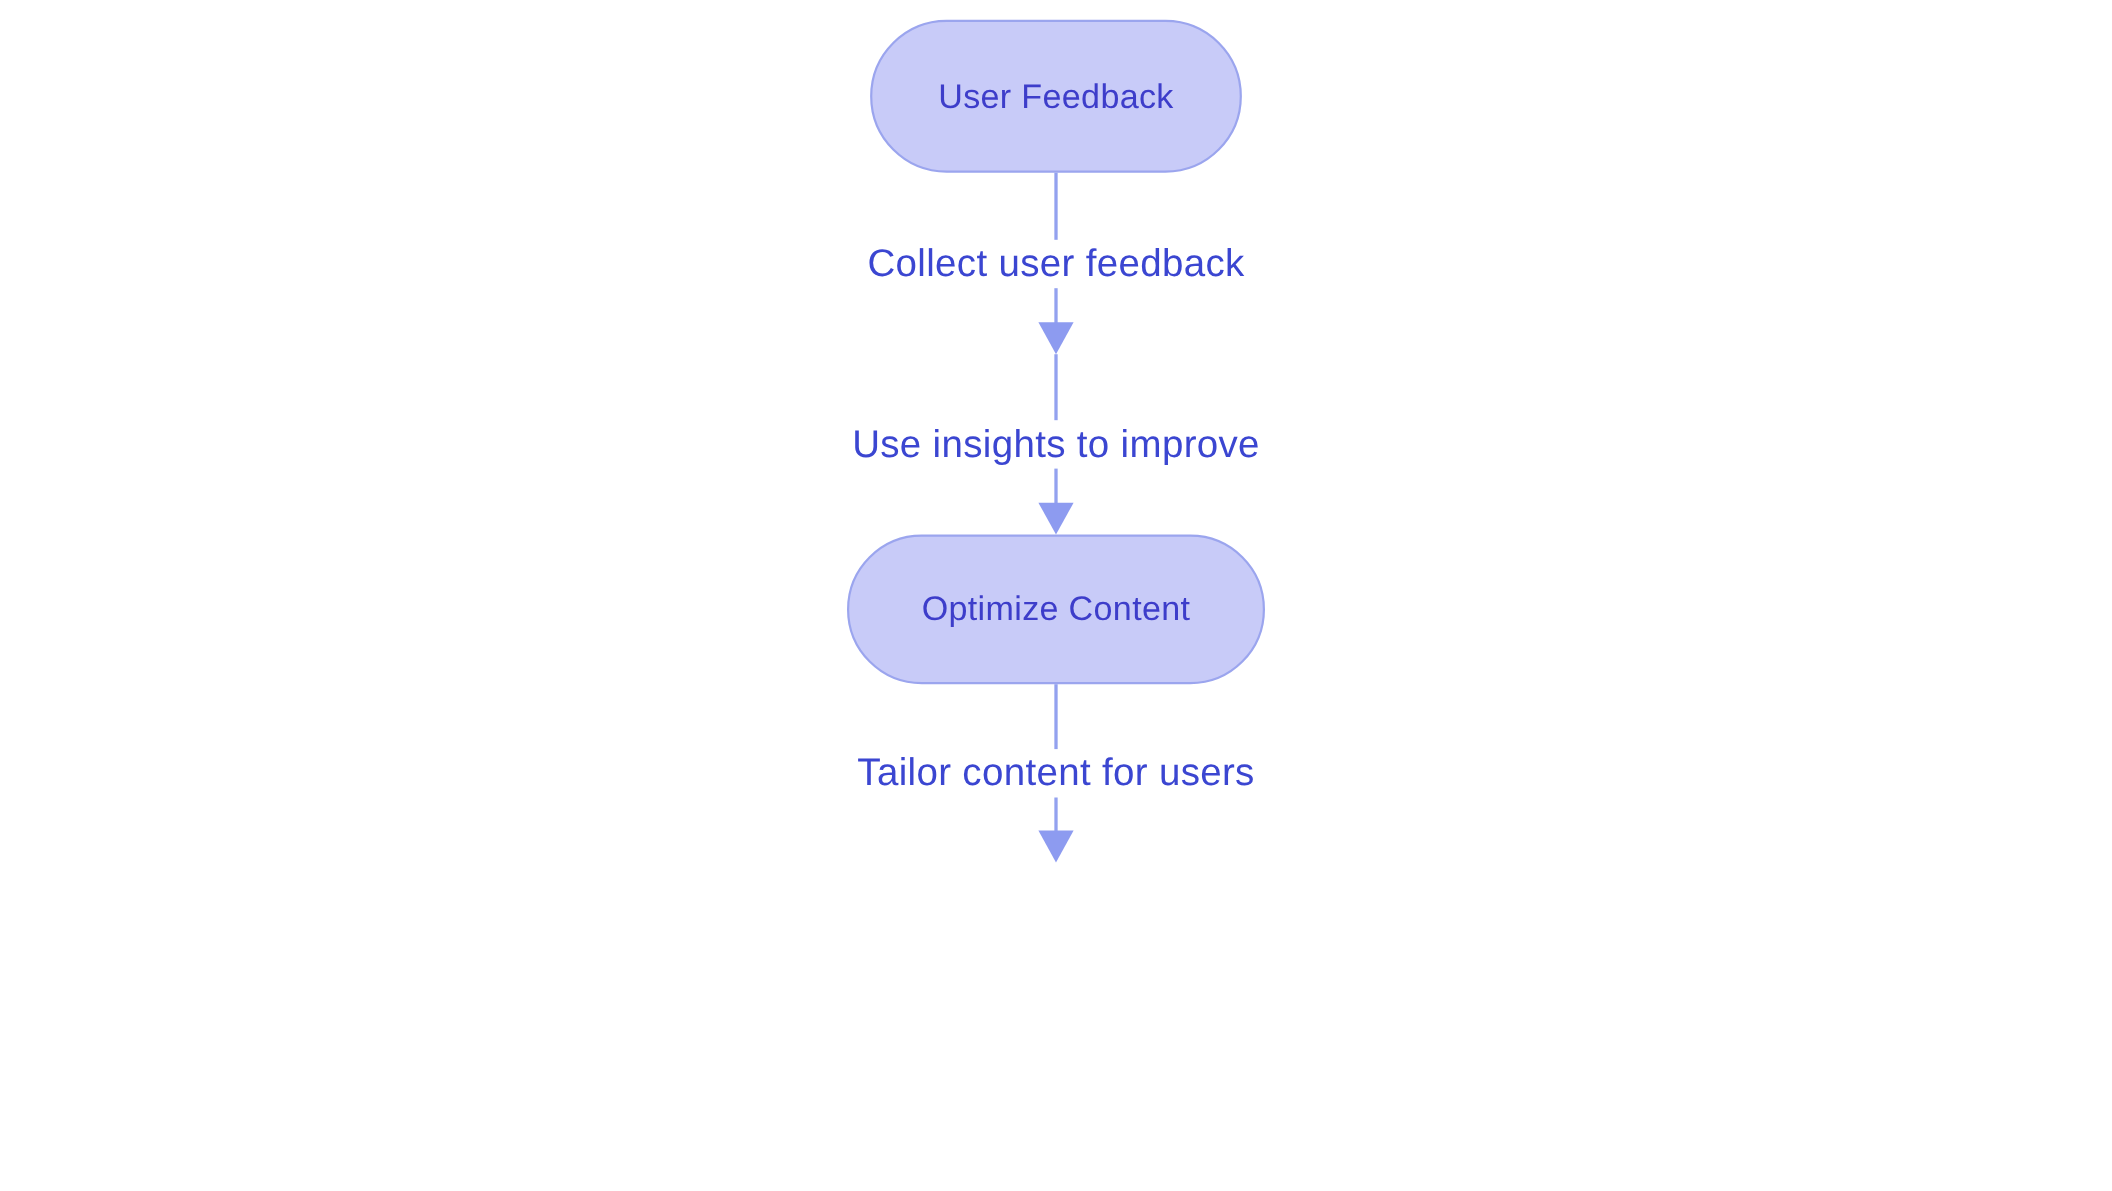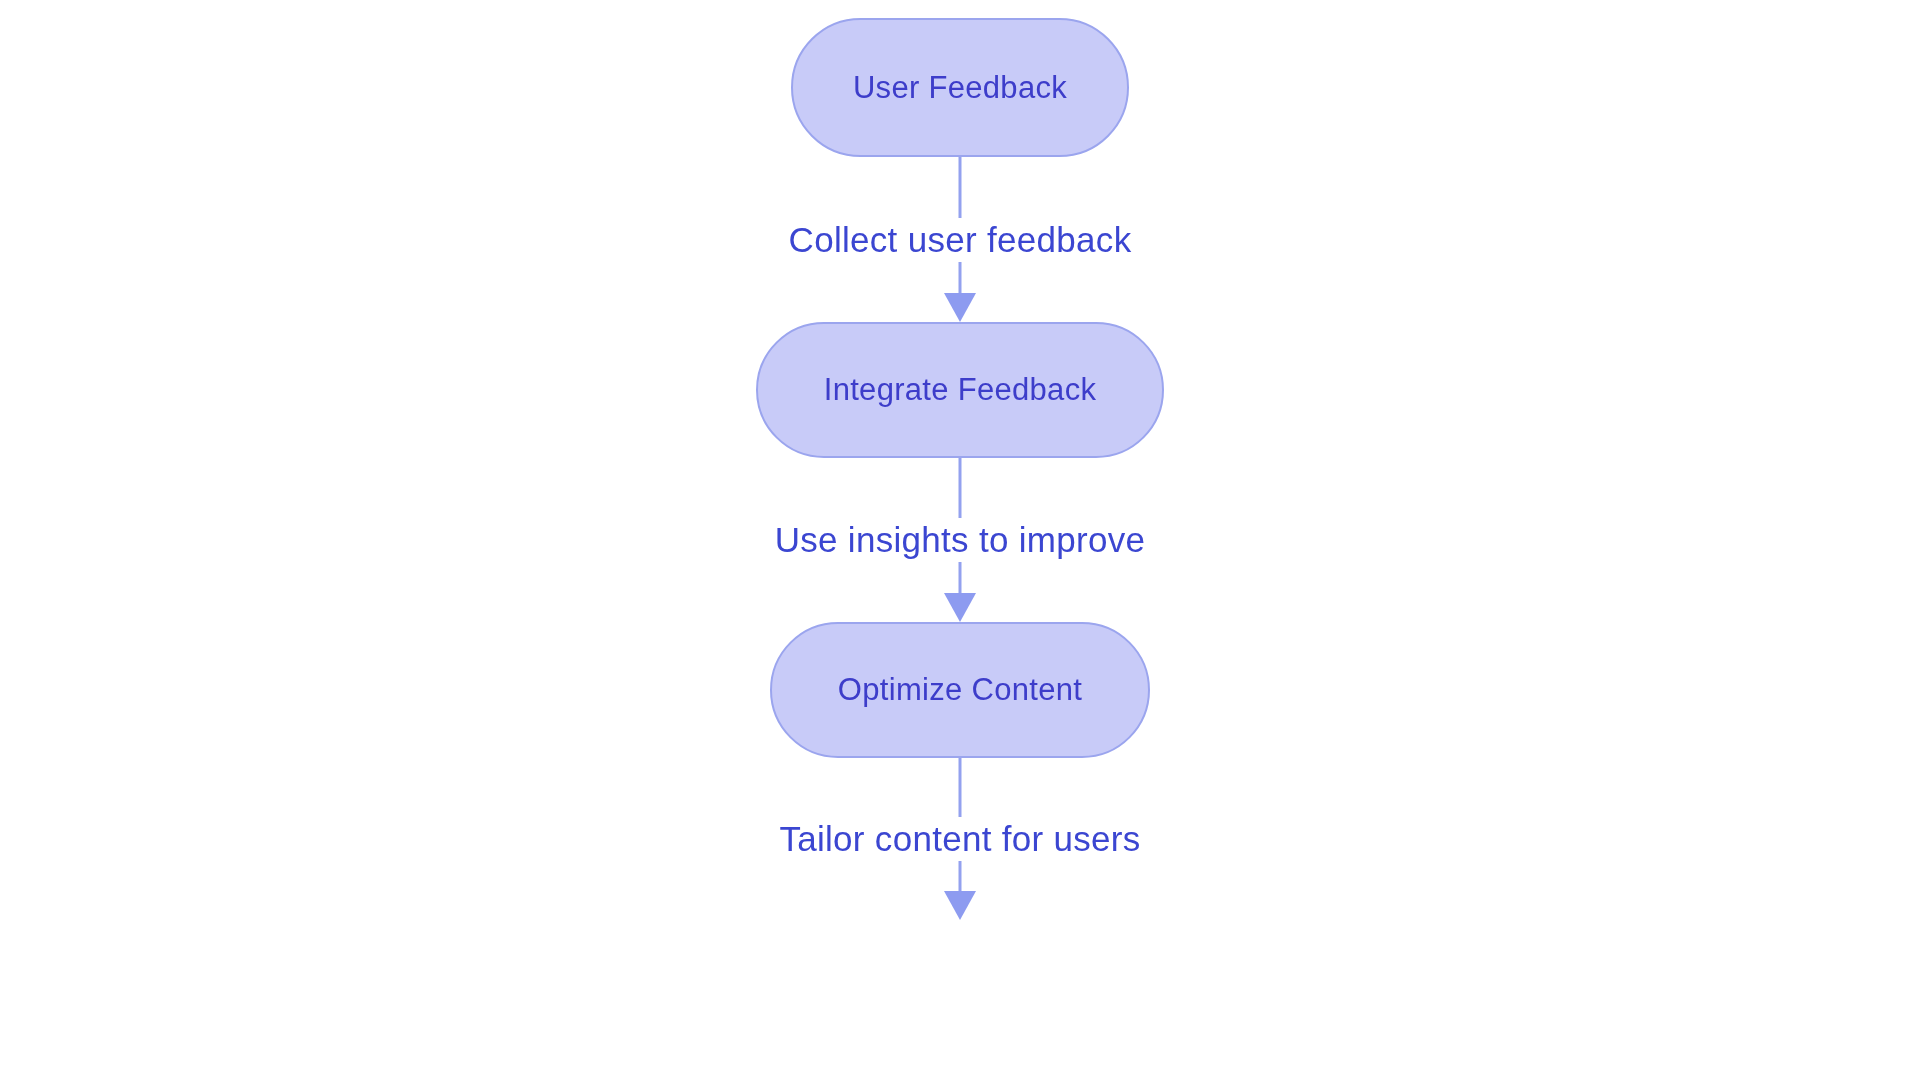--- a/index.html
+++ b/index.html
@@ -98,23 +98,20 @@
     <div class="node node-1">
       <span>User Feedback</span>
     </div>
 
     <div class="connector connector-1">
       <div class="line"></div>
       <div class="arrowhead"></div>
       <div class="edge-label">Collect user feedback</div>
     </div>
 
-    <div class="node node-2">
-      <span>Integrate Feedback</span>
-    </div>
 
     <div class="connector connector-2">
       <div class="line"></div>
       <div class="arrowhead"></div>
       <div class="edge-label">Use insights to improve</div>
     </div>
 
     <div class="node node-3">
       <span>Optimize Content</span>
     </div>

